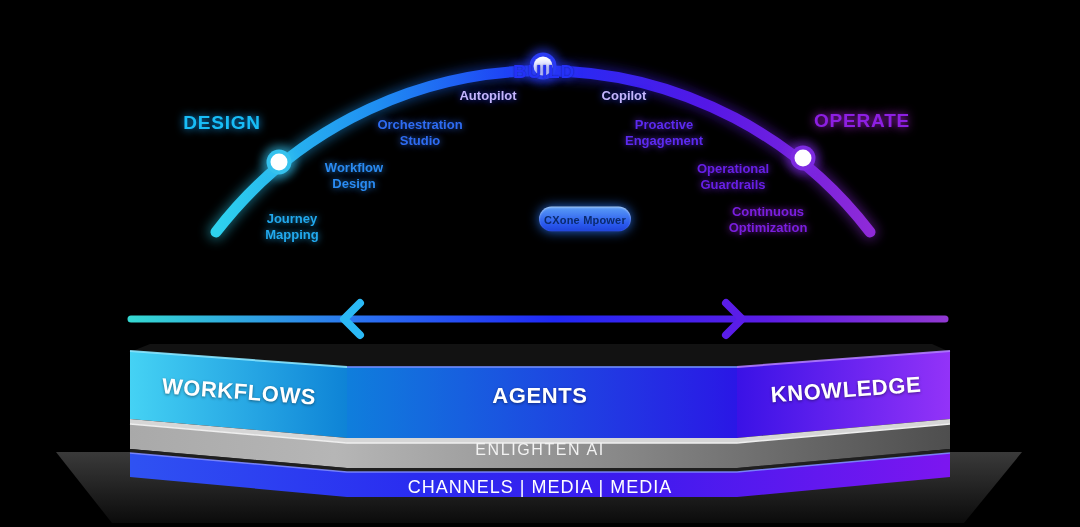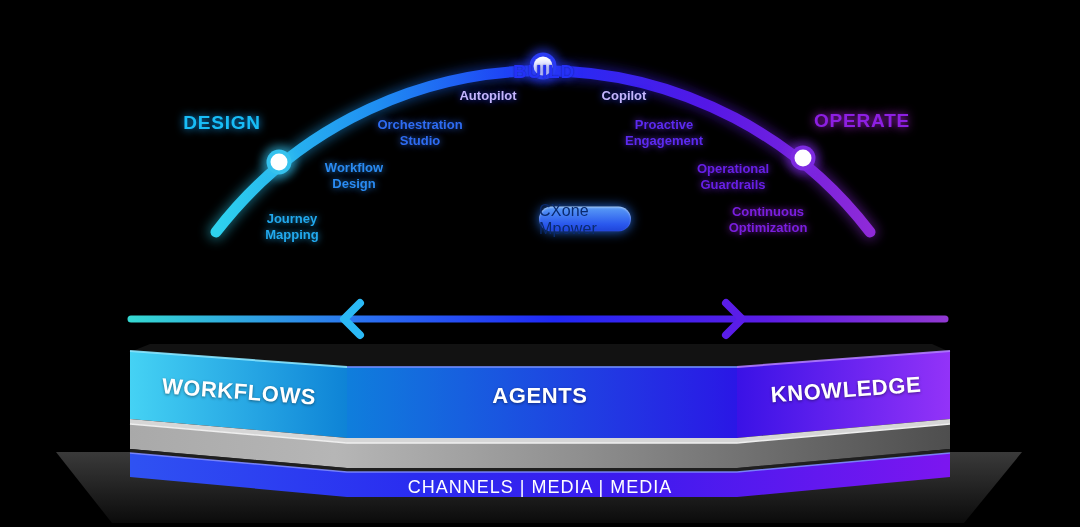--- a/index.html
+++ b/index.html
@@ -21,21 +21,21 @@
   .st-purp1{color:#5c2af0;text-shadow:0 0 7px rgba(110,50,245,.85);}
   .st-purp2{color:#671fe6;text-shadow:0 0 7px rgba(120,40,235,.85);}
   .st-purp3{color:#7a1ede;text-shadow:0 0 7px rgba(150,40,230,.85);}
   .badge{
     position:absolute;left:585px;top:219px;transform:translate(-50%,-50%);
     width:92px;height:25px;border-radius:13px;
     background:linear-gradient(180deg,#5b9ef6 0%,#2a59ee 70%,#1e43d8 100%);
     box-shadow:0 0 12px rgba(40,120,255,.85),inset 0 1px 2px rgba(255,255,255,.5);
     display:flex;align-items:center;justify-content:center;
   }
-  .badge span{font-size:16px;font-weight:400;color:#0a2a6e;letter-spacing:.2px;}
+  .badge span{font-size:11px;font-weight:700;color:#0a2a6e;letter-spacing:.2px;}
   .pillar{font-size:22px;font-weight:700;color:#ffffff;letter-spacing:.6px;
     text-shadow:0 1px 3px rgba(0,0,0,.45);}
   .band-ai{font-size:16px;font-weight:400;color:#f2f2f2;letter-spacing:1.6px;}
   .band-found{font-size:18px;font-weight:400;color:#ffffff;letter-spacing:1px;}
 </style>
 </head>
 <body>
 
 <div class="stage">
 
@@ -155,15 +155,16 @@
   <div class="lbl step st-purp3" style="left:768px;top:220px;">Continuous
 Optimization</div>
 
   <div class="badge">
     <span>CXone Mpower</span>
   </div>
 
   <div class="lbl pillar" style="left:239px;top:392px;transform:translate(-50%,-50%) rotate(4.2deg);">WORKFLOWS</div>
   <div class="lbl pillar" style="left:540px;top:396px;">AGENTS</div>
   <div class="lbl pillar" style="left:846px;top:390px;transform:translate(-50%,-50%) rotate(-4deg);">KNOWLEDGE</div>
+  <div class="lbl band-ai" style="left:540px;top:450px;">ENLIGHTEN AI</div>
   <div class="lbl band-found" style="left:540px;top:487px;">CHANNELS | MEDIA | MEDIA</div>
 
 </div>
 
 </body></html>

